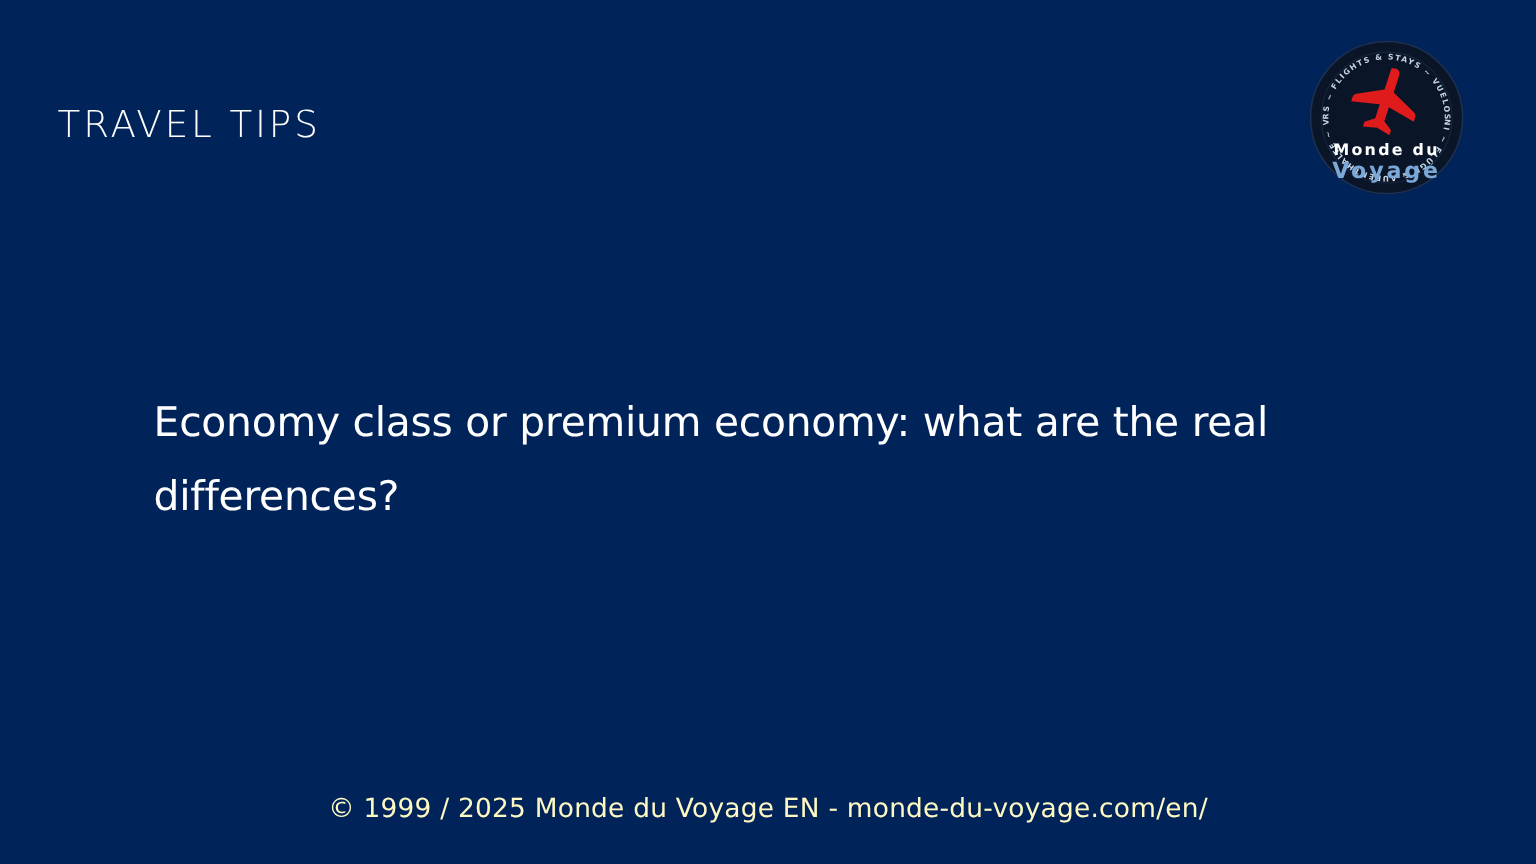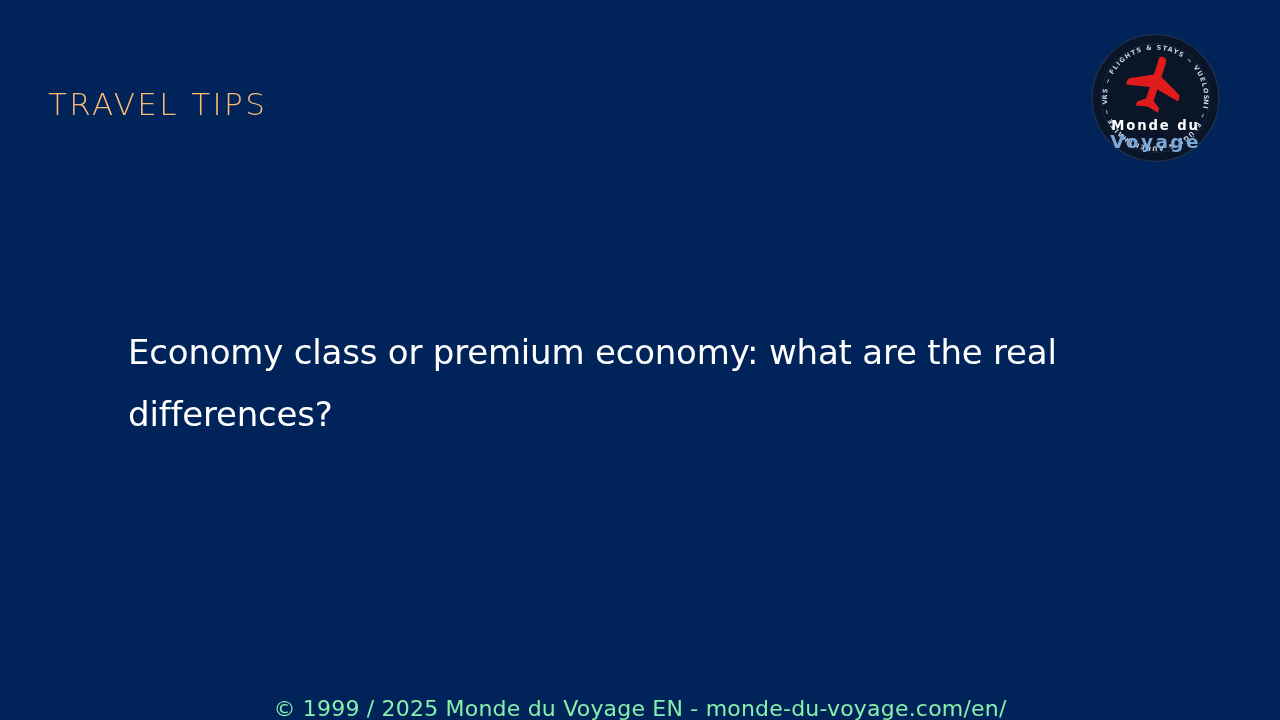--- a/index.html
+++ b/index.html
@@ -26,21 +26,21 @@
 
   
   .kicker {
     position: absolute;
     left: 48px;
     top: 82px;
     font-family: "DejaVu Sans", sans-serif;
     font-size: 31px;
     font-weight: 300;
     letter-spacing: 2.4px;
-    color: #fdba74;
+    color: #ffffff;
     line-height: 44px;
     white-space: nowrap;
     -webkit-font-smoothing: antialiased;
   }
 
   
   .headline {
     position: absolute;
     left: 128px;
     top: 298px;
@@ -56,24 +56,23 @@
   
   .footer {
     position: absolute;
     left: 0;
     top: 662px;
     width: 1280px;
     text-align: center;
     font-family: "DejaVu Sans", sans-serif;
     font-size: 22px;
     font-weight: 400;
-    color: #86efac;
+    color: #fef9c3;
     letter-spacing: 0.2px;
     white-space: nowrap;
-    margin-top: 34px;
   }
 
   
   .logo {
     position: absolute;
     left: 1091px;
     top: 29px;
     width: 129px;
     height: 138px;
   }

